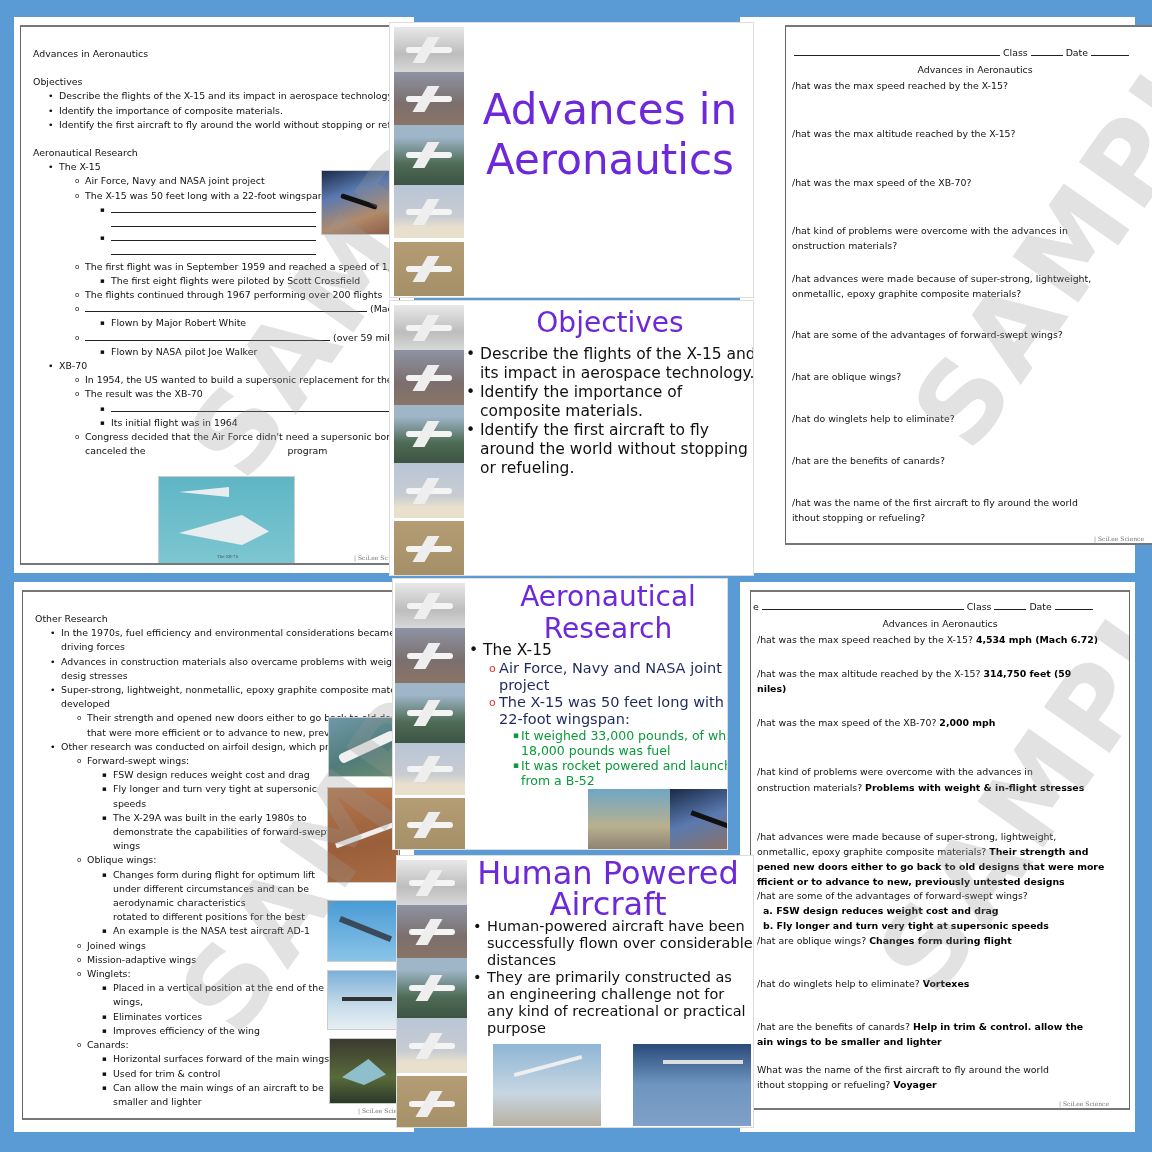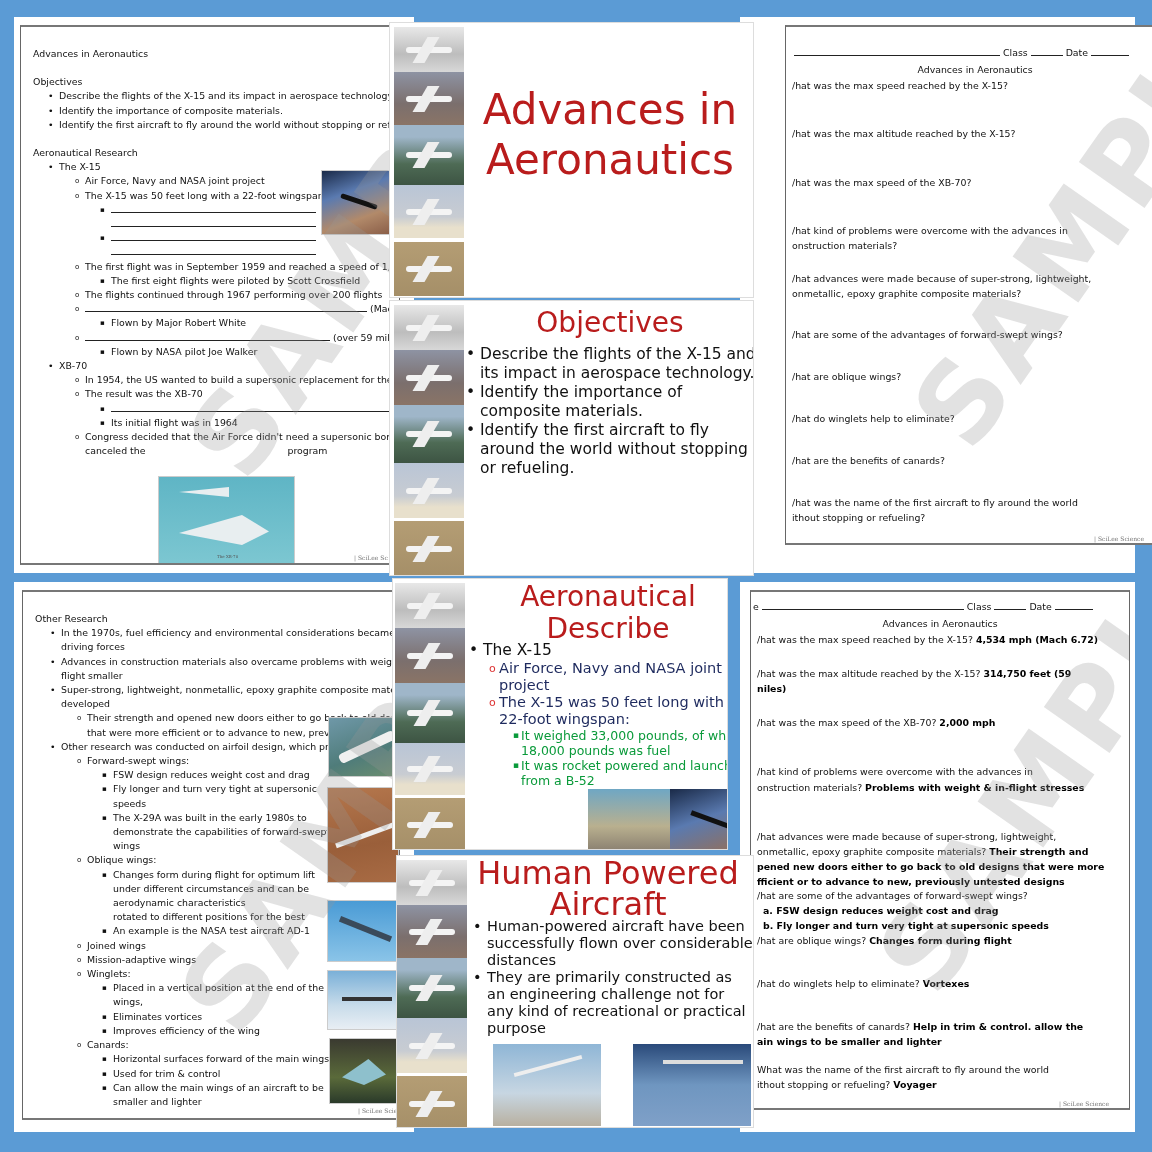--- a/index.html
+++ b/index.html
@@ -60,21 +60,21 @@
   .thumbs { position: absolute; left: 4px; top: 4px; width: 70px; }
   .thumb { width: 70px; position: relative; overflow: hidden; }
   .t1 { background: linear-gradient(#e8e8e8, #bdbdbd 60%, #d8d8d8); }
   .t2 { background: linear-gradient(#8e93a3, #7b6f6d 60%, #8a7466); }
   .t3 { background: linear-gradient(#9fb6c9 20%, #4e6b55 65%, #3d5443); }
   .t4 { background: linear-gradient(#b9c5d6, #c8ccd2 60%, #e8e0cc 80%); }
   .t5 { background: linear-gradient(#b49d74, #a58f68); }
   .plane { position: absolute; left: 12px; top: 45%; width: 46px; height: 6px; background: #f4f4f4; border-radius: 3px; }
   .plane::before { content: ""; position: absolute; left: 14px; top: -10px; width: 12px; height: 26px; background: #eee; transform: skewX(-30deg); }
   .slide-title {
-    position: absolute; color: #b91c1c; text-align: center;
+    position: absolute; color: #6d28d9; text-align: center;
     font-family: "DejaVu Sans", sans-serif;
   }
   .slide-body { position: absolute; font-size: 15.5px; line-height: 19px; color: #111; }
   .slide-body li { list-style: none; position: relative; padding-left: 14px; }
   .slide-body li::before { content: "\2022"; position: absolute; left: 0; }
   .navy { color: #1e2a5e; }
   .green { color: #0a9a3a; }
   .sub2 { padding-left: 30px !important; font-size: 14.5px; line-height: 17px; }
   .sub2::before { content: "o" !important; color: #d33; font-size: 11px; left: 20px !important; }
   .sub3 { padding-left: 52px !important; font-size: 12.5px; line-height: 15px; }
@@ -159,21 +159,21 @@
 </div>
 
 <div class="sheet" style="left:14px;top:582px;width:400px;height:550px;"></div>
 <div class="doc" style="left:22px;top:590px;width:378px;height:530px;">
   <div class="inner">
     <div style="margin-top:12px">Other Research</div>
     <ul>
       <li class="lvl1">In the 1970s, fuel efficiency and environmental considerations became the</li>
       <li class="cont1">driving forces</li>
       <li class="lvl1">Advances in construction materials also overcame problems with weight ar</li>
-      <li class="cont1">flight smaller</li>
+      <li class="cont1">desig stresses</li>
       <li class="lvl1">Super-strong, lightweight, nonmetallic, epoxy graphite composite materials</li>
       <li class="cont1">developed</li>
       <li class="lvl2">Their strength and opened new doors either to go back to old desig</li>
       <li class="cont">that were more efficient or to advance to new, previously untested d</li>
       <li class="lvl1">Other research was conducted on airfoil design, which produced:</li>
       <li class="lvl2">Forward-swept wings:</li>
       <li class="lvl3">FSW design reduces weight cost and drag</li>
       <li class="lvl3">Fly longer and turn very tight at supersonic</li>
       <li class="cont3">speeds</li>
       <li class="lvl3">The X-29A was built in the early 1980s to</li>
@@ -315,21 +315,21 @@
       </div>
     <div class="thumb t4" style="height:52px">
         <div class="plane"></div>
       </div>
     <div class="thumb t5" style="height:54px;margin-top:3px">
         <div class="plane"></div>
       </div>
   </div>
   <div class="slide-title" style="left:80px;top:2px;width:270px;font-size:28px;line-height:32px;">
     <div>Aeronautical</div>
-    <div>Describe</div>
+    <div>Research</div>
   </div>
   <ul class="slide-body" style="left:76px;top:62px;width:286px;">
     <li>The X-15</li>
     <li class="sub2 navy">Air Force, Navy and NASA joint project</li>
     <li class="sub2 navy">The X-15 was 50 feet long with a 22-foot wingspan:</li>
     <li class="sub3 green">It weighed 33,000 pounds, of which 18,000 pounds was fuel</li>
     <li class="sub3 green">It was rocket powered and launched from a B-52</li>
   </ul>
   <div class="simg" style="left:195px;top:210px;width:82px;height:62px;background:linear-gradient(#6fa7c4,#b9b08f 60%,#8a8070);"></div>
   <div class="simg" style="left:277px;top:210px;width:85px;height:62px;background:linear-gradient(160deg,#1a2a48,#5a7ab0 45%,#9a6e50);">

